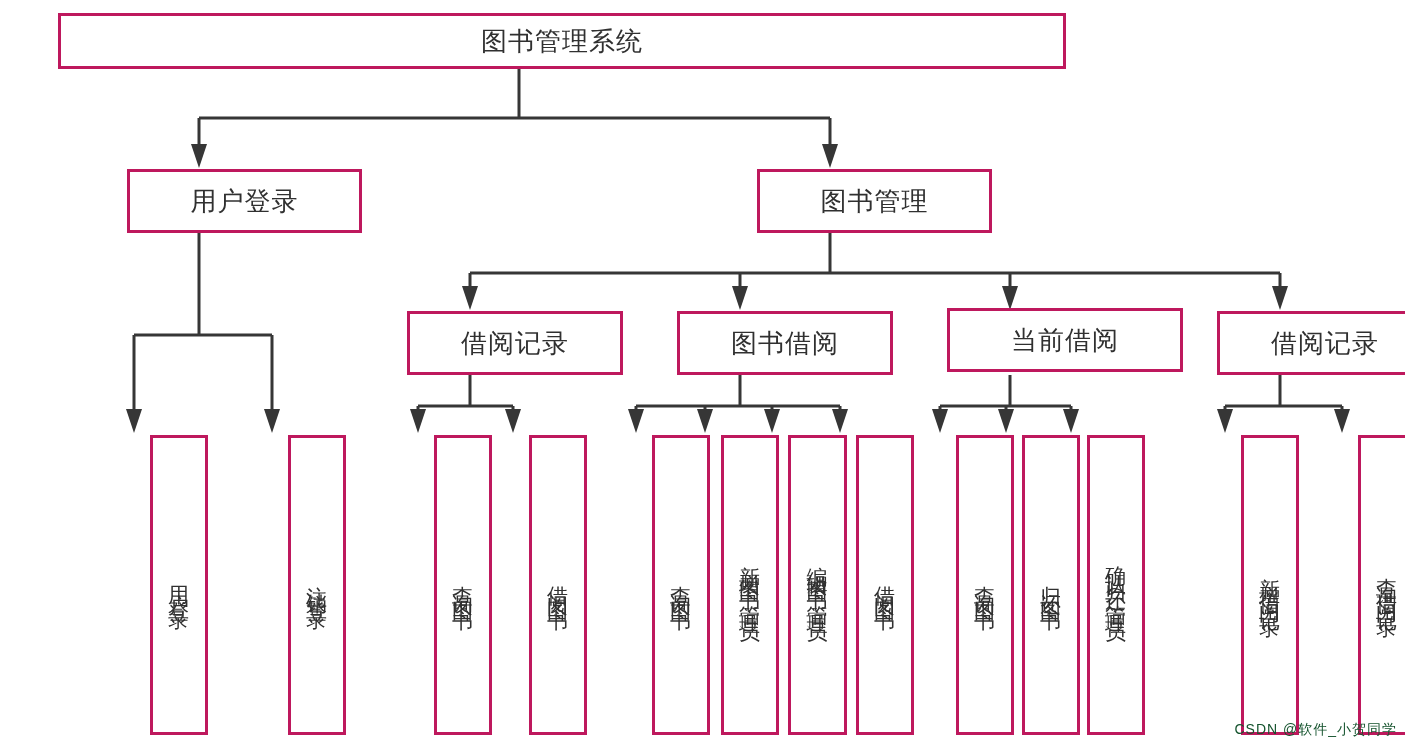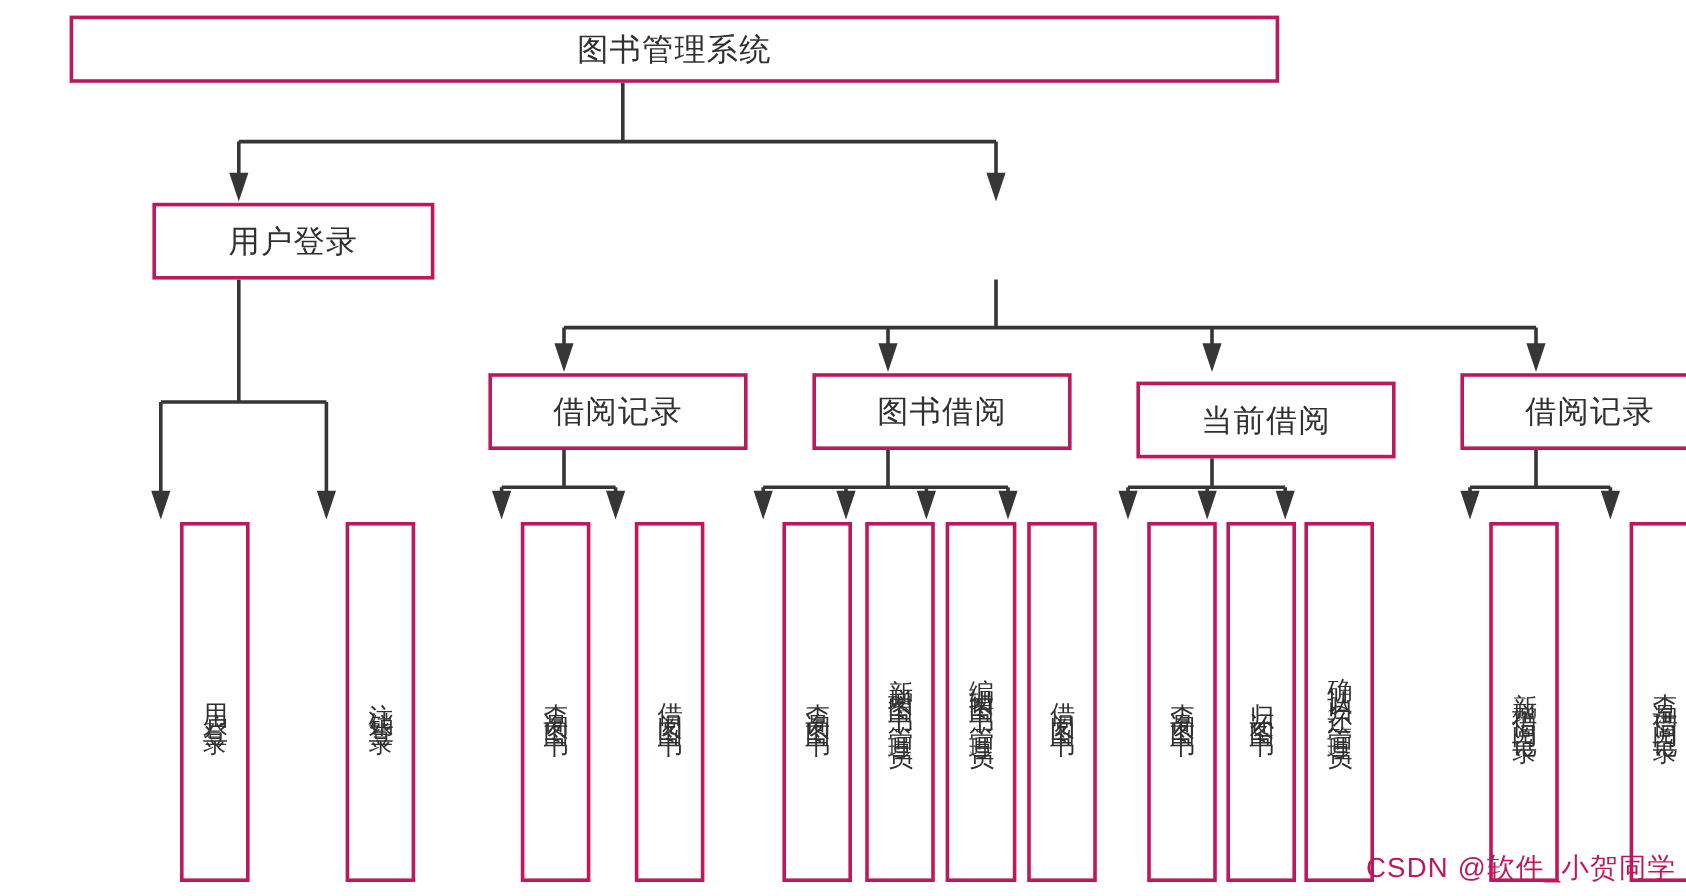--- a/index.html
+++ b/index.html
@@ -47,23 +47,23 @@
   .node.leaf .vtext {
     writing-mode: vertical-rl;
     text-orientation: mixed;
     letter-spacing: 8px;
     line-height: 1;
   }
   .watermark {
     position: absolute;
     right: 8px;
     bottom: 8px;
-    font-size: 23px;
+    font-size: 14px;
     letter-spacing: 1px;
-    color: #be185d;
+    color: #14532d;
     z-index: 3;
     white-space: nowrap;
   }
 </style>
 </head>
 <body>
 
 <div class="canvas">
 
   <svg class="connectors" width="1405" height="747" viewBox="0 0 1405 747">
@@ -102,28 +102,31 @@
     </g>
   </svg>
 
   <div class="node h" style="left:13px; top:13px; width:1008px; height:56px;">
     <span>图书管理系统</span>
   </div>
 
   <div class="node h" style="left:82px; top:169px; width:235px; height:64px;">
     <span>用户登录</span>
   </div>
+  <div class="node h" style="left:712px; top:169px; width:235px; height:64px;">
+    <span>图书管理</span>
+  </div>
 
   <div class="node h" style="left:362px; top:311px; width:216px; height:64px;">
     <span>借阅记录</span>
   </div>
   <div class="node h" style="left:632px; top:311px; width:216px; height:64px;text-align:center;">
     <span>图书借阅</span>
   </div>
-  <div class="node h" style="left:902px; top:318px; width:216px; height:64px;text-align:right;">
+  <div class="node h" style="left:902px; top:308px; width:236px; height:64px;text-align:right;">
     <span>当前借阅</span>
   </div>
   <div class="node h" style="left:1172px; top:311px; width:216px; height:64px;">
     <span>借阅记录</span>
   </div>
 
   <div class="node leaf" style="left:105px;">
     <span class="vtext">用户登录</span>
   </div>
   <div class="node leaf" style="left:243px;">

